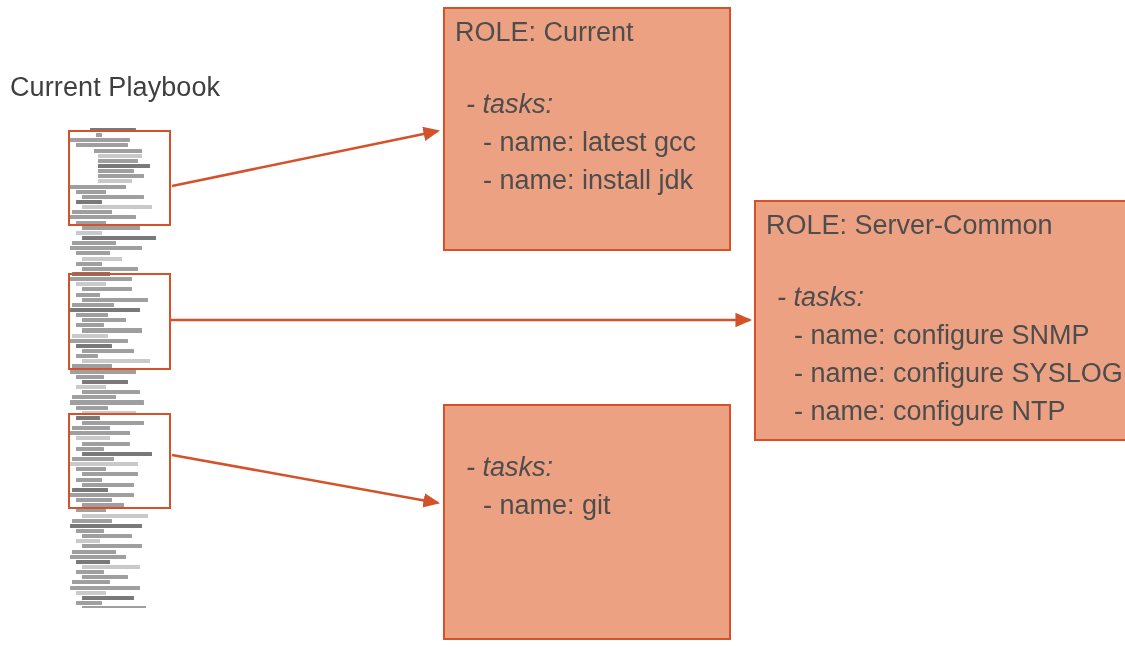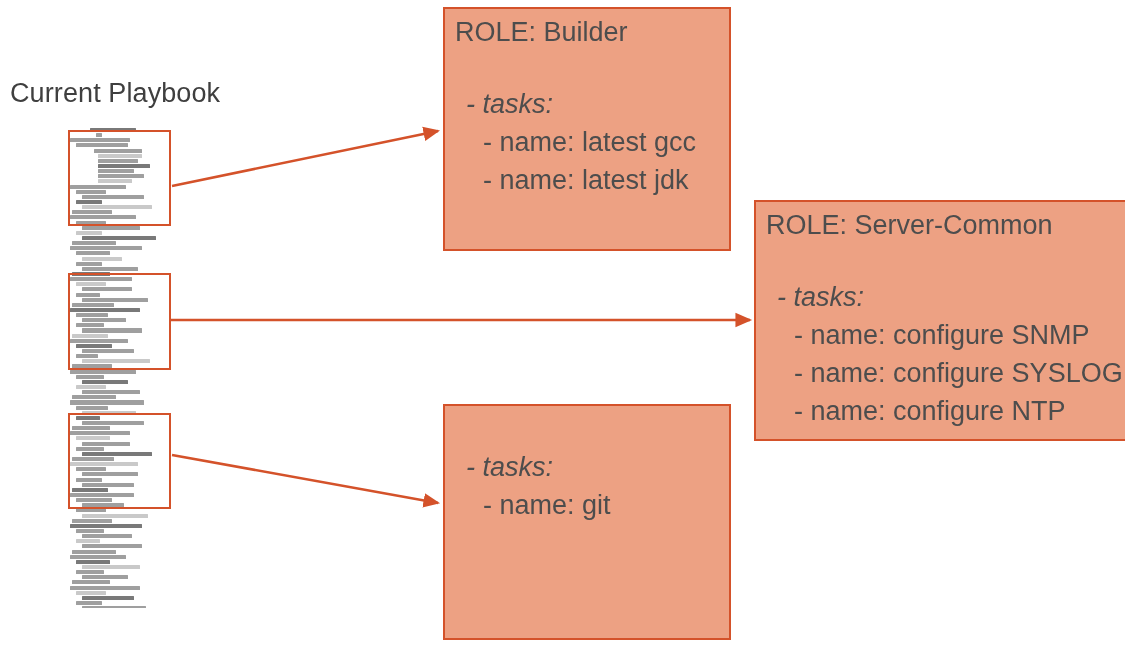--- a/index.html
+++ b/index.html
@@ -5,21 +5,21 @@
   html,body{margin:0;padding:0;}
   body{
     width:1125px;height:648px;position:relative;overflow:hidden;
     background:#ffffff;
     font-family:"Liberation Sans", sans-serif;
   }
   #stage{position:absolute;inset:0;}
 
   
   .title{
-    position:absolute;left:10px;top:78px;
+    position:absolute;left:10px;top:72px;
     font-size:27px;color:#3f3f3f;letter-spacing:.1px;white-space:nowrap;
   }
 
   
   .playbook-col{
     position:absolute;left:68px;top:128px;width:118px;height:480px;
     overflow:hidden;
   }
   .code-line{
     height:4.05px;
@@ -174,25 +174,25 @@
       <marker id="ah" markerWidth="7" markerHeight="7" refX="5.6" refY="3" orient="auto">
         <path d="M0,0.2 L6.4,3 L0,5.8 z" fill="#D4522A"></path>
       </marker>
     </defs>
     <line x1="172" y1="186" x2="438" y2="131" stroke="#D4522A" stroke-width="2.6" marker-end="url(#ah)"></line>
     <line x1="170" y1="320" x2="750" y2="320" stroke="#D4522A" stroke-width="2.6" marker-end="url(#ah)"></line>
     <line x1="172" y1="455" x2="438" y2="503" stroke="#D4522A" stroke-width="2.6" marker-end="url(#ah)"></line>
   </svg>
 
   <div class="role-box" style="left:443px;top:7px;width:288px;height:244px;">
-    <div class="role-title">ROLE: Builder</div>
+    <div class="role-title">ROLE: Current</div>
     <div class="role-tasks">
       <div class="tsk">- tasks:</div>
       <div class="itm">- name: latest gcc</div>
-      <div class="itm">- name: latest jdk</div>
+      <div class="itm">- name: install jdk</div>
     </div>
   </div>
 
   <div class="role-box" style="left:754px;top:200px;width:390px;height:241px;">
     <div class="role-title">ROLE: Server-Common</div>
     <div class="role-tasks">
       <div class="tsk">- tasks:</div>
       <div class="itm">- name: configure SNMP</div>
       <div class="itm">- name: configure SYSLOG</div>
       <div class="itm">- name: configure NTP</div>

